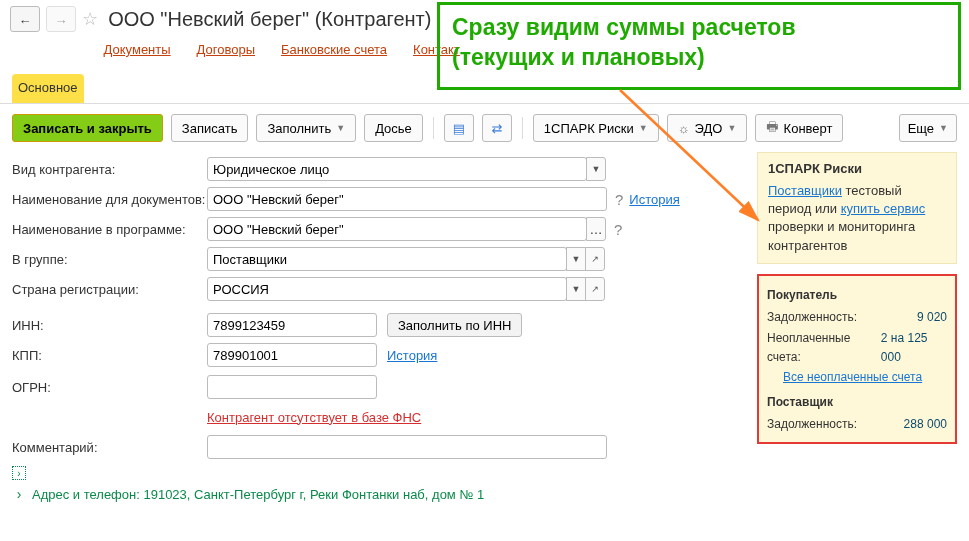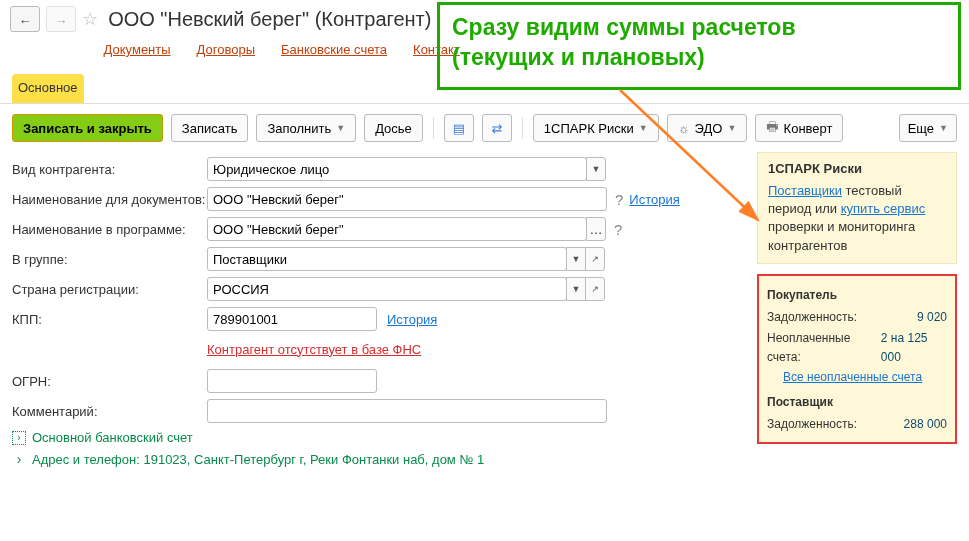--- a/index.html
+++ b/index.html
@@ -155,40 +155,44 @@
     <div class="frow">
       <span class="flabel">Страна регистрации:</span>
       <input type="text" class="in-dd" style="width: 360px;" value="РОССИЯ">
       <div class="dd-btn">
           <span>▼</span>
         </div>
       <div class="dd-btn last">
           <span>↗</span>
         </div>
     </div>
+    <div class="frow" style="margin-top:10px">
+      <span class="flabel">ИНН:</span>
+      <input type="text" class="in-short" value="7899123459" style="">
+      <button class="inn-btn">Заполнить по ИНН</button>
+    </div>
     <div class="frow">
       <span class="flabel">КПП:</span>
       <input type="text" class="in-short" value="789901001" style="">
       <span class="link" style="margin-left:10px">История</span>
     </div>
-    <div class="frow">
-      <span class="flabel"></span>
-      <span class="redlink">Контрагент отсутствует в базе ФНС</span>
-    </div>
     <div class="frow" style="margin-top:6px">
       <span class="flabel">ОГРН:</span>
       <input type="text" class="in-short" value="" style="">
     </div>
     <div class="frow">
+      <span class="flabel"></span>
+      <span class="redlink">Контрагент отсутствует в базе ФНС</span>
+    </div>
+    <div class="frow">
       <span class="flabel">Комментарий:</span>
       <input type="text" class="in-wide" value="" style="">
     </div>
     <div class="expand-row">
       <span class="expand-ico">›</span>
-      <span>Основной банковский счет</span>
     </div>
     <div class="expand-row">
       <span style="color:#0a8a4a;font-size:14px;width:14px;text-align:center">›</span>
       <span>Адрес и телефон: 191023, Санкт-Петербург г, Реки Фонтанки наб, дом № 1</span>
     </div>
   </div>
 
   <div class="right">
     <div class="panel">
       <div class="panel-title">1СПАРК Риски</div>

